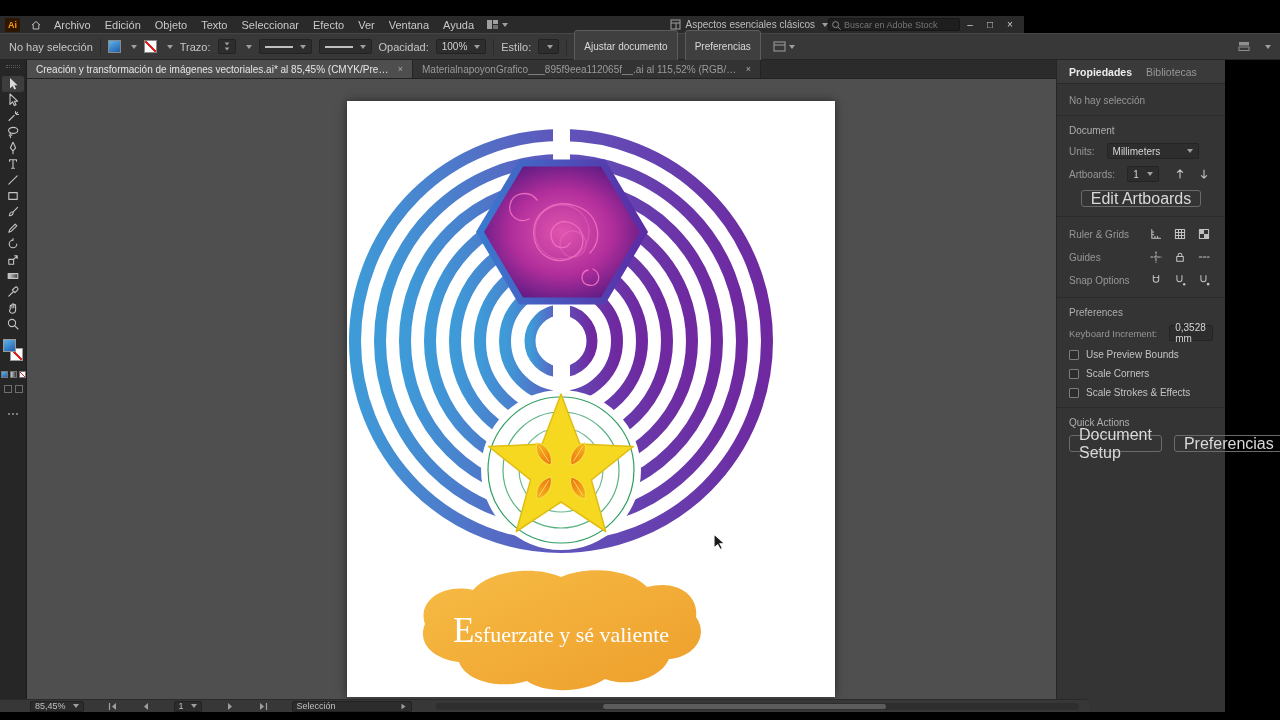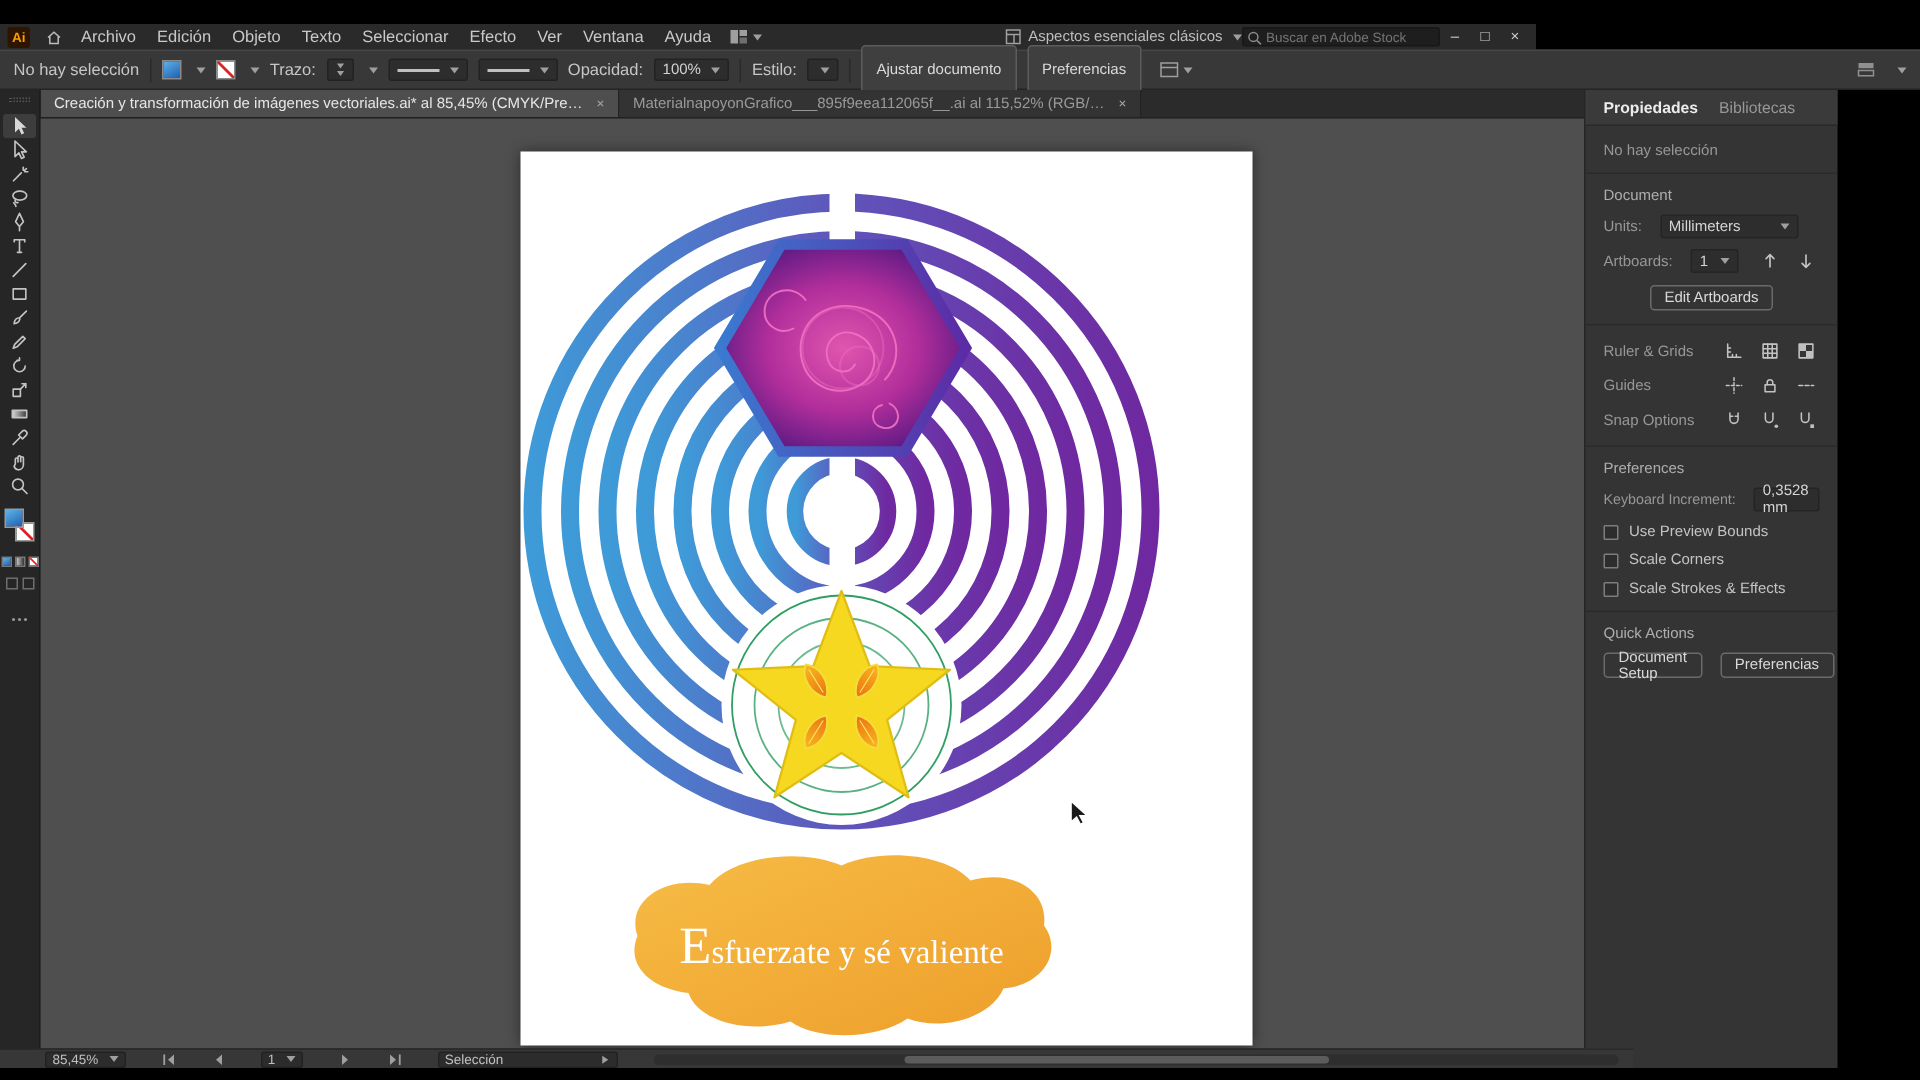--- a/index.html
+++ b/index.html
@@ -96,21 +96,21 @@
   .ptab-i{color:#979797}
   .pbody{padding:6px 12px}
   .muted{color:#979797;margin:5px 0 3px}
   .pdiv{border-top:1px solid #2a2a2a;margin:9px -12px}
   .seclabel{color:#aeaeae;margin:3px 0 2px}
   .prow{display:flex;align-items:center;gap:12px;margin:7px 0}
   .plabel{color:#979797;white-space:nowrap}
   .pselect{display:flex;align-items:center;justify-content:space-between;background:#2d2d2d;
     border:1px solid #242424;border-radius:2px;height:16px;padding:0 5px;color:#d5d5d5;gap:5px}
   .pbtn{display:inline-flex;align-items:center;justify-content:center;background:transparent;
-    border:1px solid #6a6a6a;border-radius:3px;height:17px;padding:0 9px;font-size:10px;color:#d9d9d9}
+    border:1px solid #6a6a6a;border-radius:3px;height:17px;padding:0 9px;font-size:16px;color:#d9d9d9}
   .icobtn{width:18px;height:16px;display:flex;align-items:center;justify-content:center;border-radius:2px}
   .icogroup{margin-left:auto;display:flex;gap:6px}
   .chkrow{display:flex;align-items:center;gap:7px;margin:8px 0}
   .chkbox{width:10px;height:10px;border:1px solid #7d7d7d;background:#2d2d2d;border-radius:1px;flex:0 0 auto}
   .center{display:flex;justify-content:center;margin:8px 0}
 
   
   .statusbar{position:absolute;left:0;top:699px;width:1089px;height:13px;background:#373737;
     border-top:1px solid #2a2a2a;display:flex;align-items:center;gap:24px;padding:0 6px 0 30px;
     font-size:9px;color:#c0c0c0}

